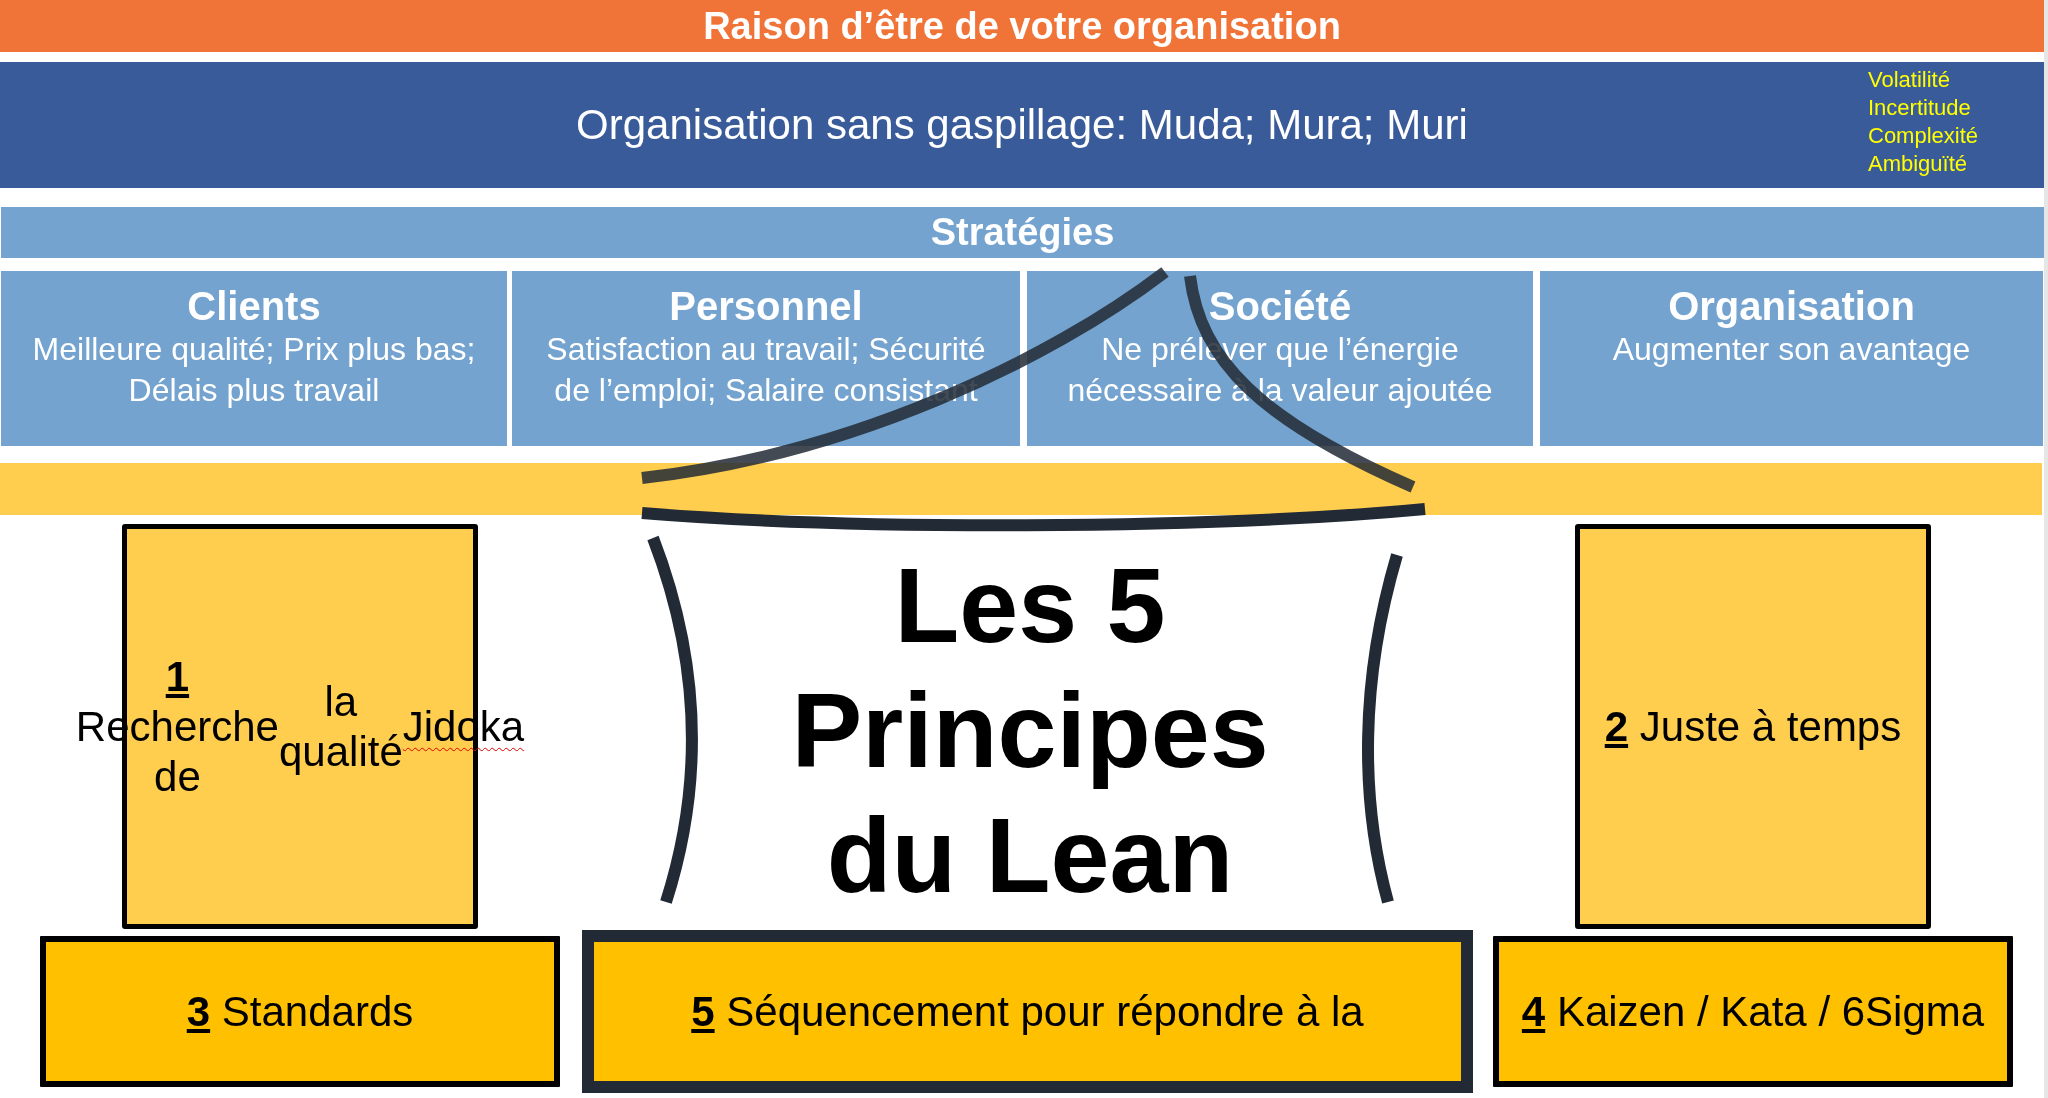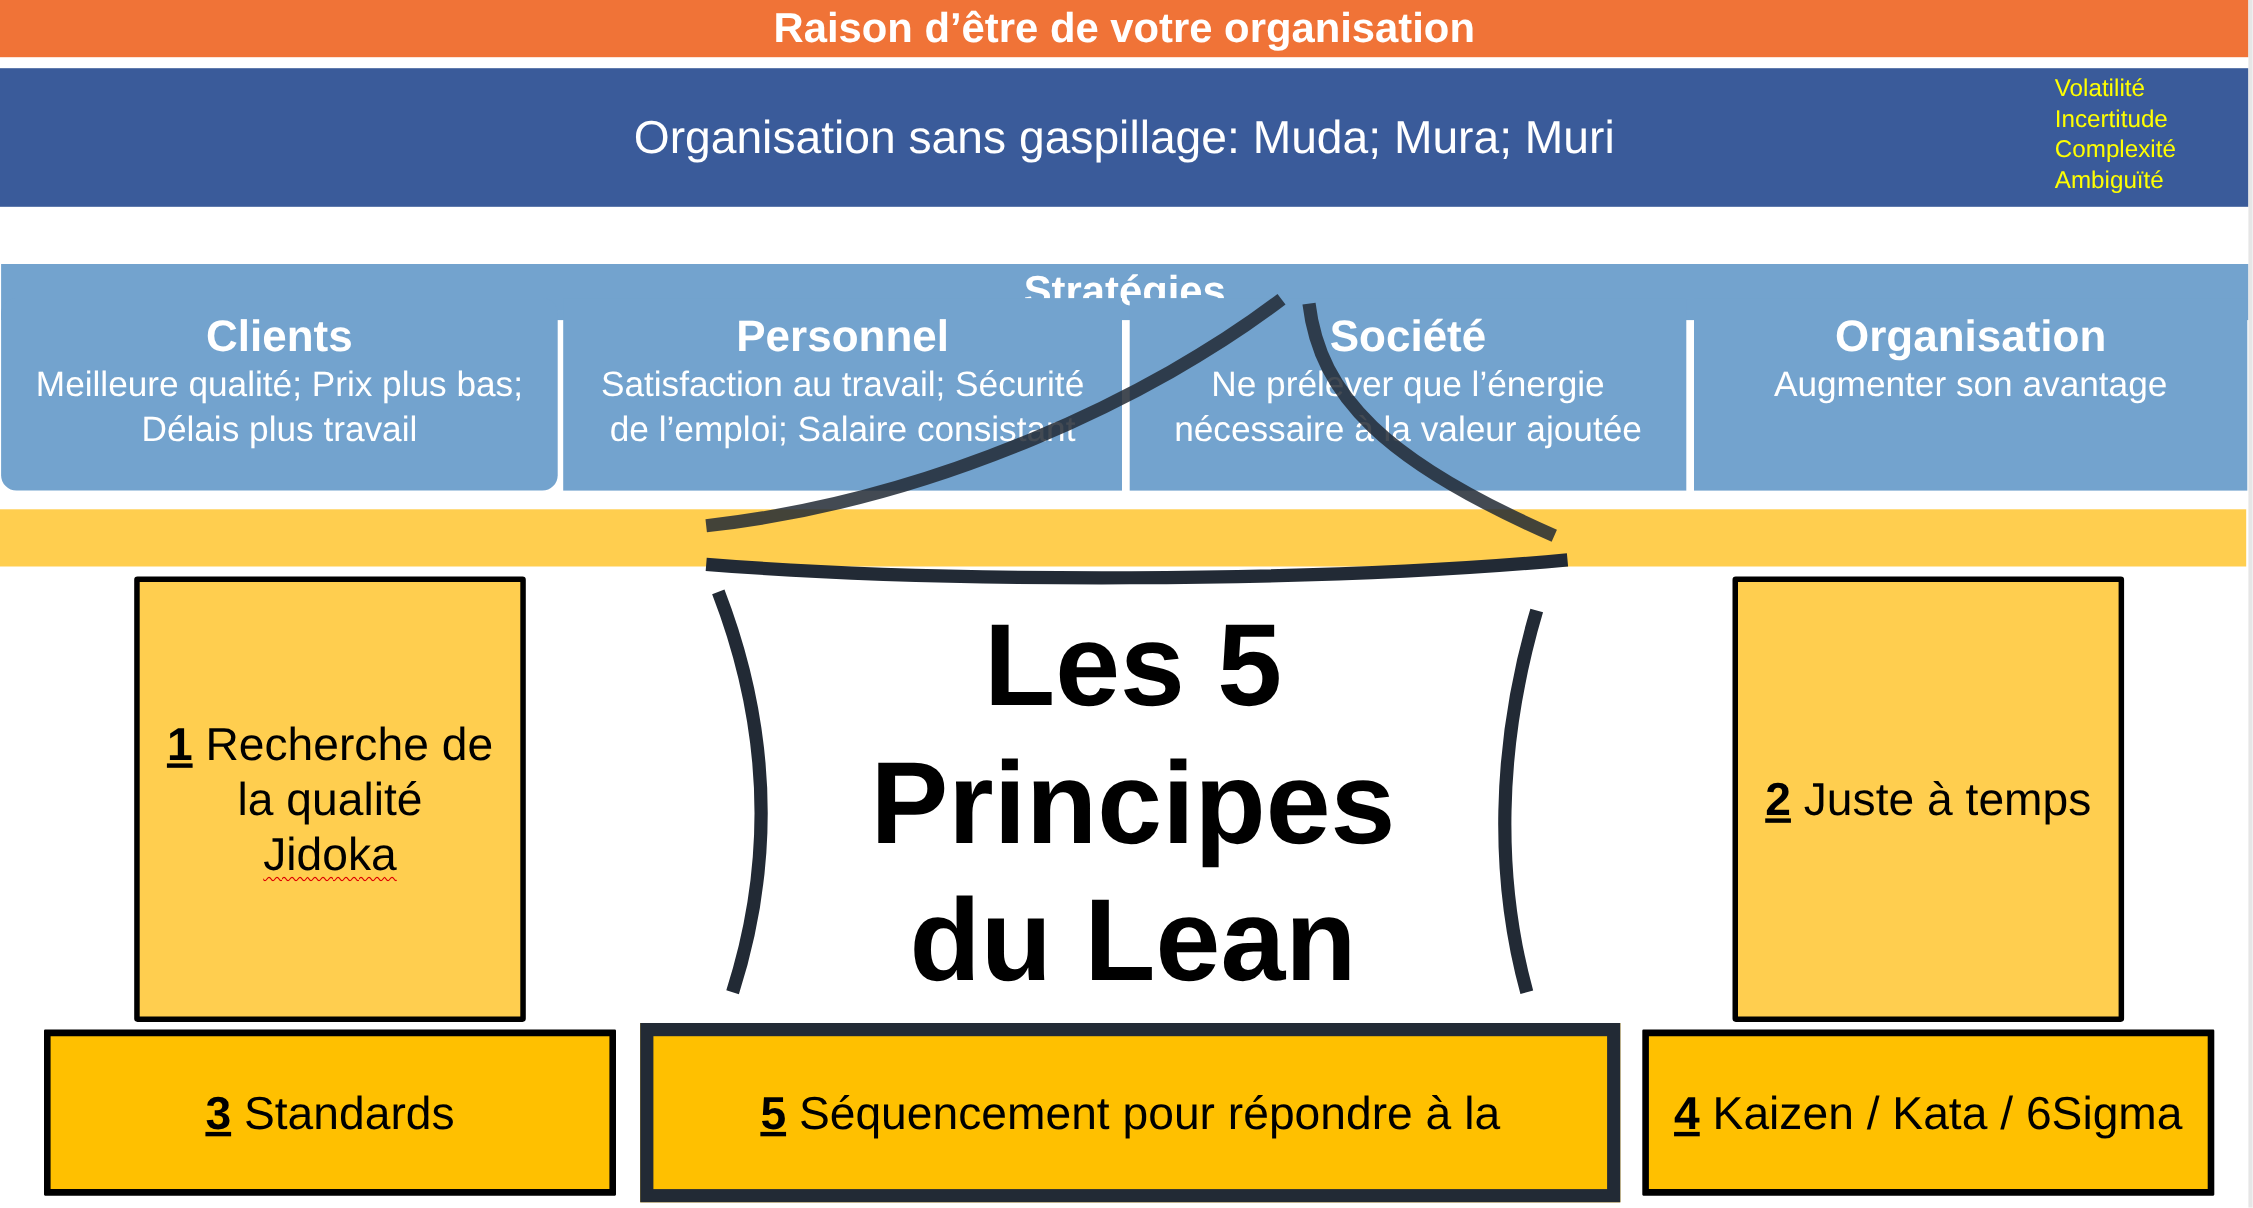--- a/index.html
+++ b/index.html
@@ -7,21 +7,21 @@
     width: 2048px; height: 1098px; position: relative; overflow: hidden;
     background: #ffffff;
     font-family: "Liberation Sans", "DejaVu Sans", sans-serif;
   }
   .abs { position: absolute; box-sizing: border-box; }
   .center { display: flex; align-items: center; justify-content: center; text-align: center; }
 
   #top-bar { left: 0; top: 0; width: 2044px; height: 52px; background: #F07337; color: #fff; font-weight: bold; font-size: 38px; }
   #waste-band { left: 0; top: 62px; width: 2044px; height: 126px; background: #3A5B9A; color: #fff; font-size: 42px; }
   #vuca { left: 1868px; top: 66px; color: #FFFF00; font-size: 22px; line-height: 28px; font-weight: 500; }
-  #strat-bar { left: 1px; top: 207px; width: 2043px; height: 51px; background: #73A3CE; color: #fff; font-weight: bold; font-size: 38px; margin-top: 33px; }
+  #strat-bar { left: 1px; top: 207px; width: 2043px; height: 51px; background: #73A3CE; color: #fff; font-weight: bold; font-size: 38px; }
 
   .col { top: 271px; height: 175px; background: #73A3CE; color: #fff; flex-direction: column; justify-content: flex-start; padding-top: 12px; }
   .col .h { font-weight: bold; font-size: 40px; line-height: 46px; }
   .col .d { font-size: 32px; line-height: 41px; }
 
   #yellow-band { left: 0; top: 463px; width: 2042px; height: 52px; background: #FFCE4F; }
 
   .pillar { background: #FFCE4F; border: 5px solid #000; border-radius: 3px; color: #000; font-size: 42px; line-height: 50px; }
   .base { background: #FFC000; border: 6px solid #000; border-radius: 1px; color: #000; font-size: 42px; line-height: 58px; }
   #box5 { border: 12px solid #222A35; border-radius: 0; }
@@ -48,21 +48,21 @@
   <div>Volatilité</div>
   <div>Incertitude</div>
   <div>Complexité</div>
   <div>Ambiguïté</div>
 </div>
 
 <div id="strat-bar" class="abs center">
   <span>Stratégies</span>
 </div>
 
-<div class="abs col center" style="left:1px;width:506px;border-radius:14px;">
+<div class="abs col center" style="left:1px;width:506px;">
   <div class="h">Clients</div>
   <div class="d">Meilleure qualité; Prix plus bas;</div>
   <div class="d">Délais plus travail</div>
 </div>
 <div class="abs col center" style="left:512px;width:508px;">
   <div class="h">Personnel</div>
   <div class="d">Satisfaction au travail; Sécurité</div>
   <div class="d">de l’emploi; Salaire consistant</div>
 </div>
 <div class="abs col center" style="left:1027px;width:506px;">
@@ -70,21 +70,21 @@
   <div class="d">Ne prélever que l’énergie</div>
   <div class="d">nécessaire à la valeur ajoutée</div>
 </div>
 <div class="abs col center" style="left:1540px;width:503px;">
   <div class="h">Organisation</div>
   <div class="d">Augmenter son avantage</div>
 </div>
 
 <div id="yellow-band" class="abs"></div>
 
-<div class="abs pillar center" style="left:122px;top:524px;width:356px;height:405px;flex-direction:column;">
+<div class="abs pillar center" style="left:122px;top:524px;width:356px;height:405px;flex-direction:row;">
   <div><span class="num">1</span><span> Recherche de</span></div>
   <div>la qualité</div>
   <div><span class="squiggle">Jidoka</span></div>
 </div>
 
 <div class="abs pillar center" style="left:1575px;top:524px;width:356px;height:405px;">
   <div><span class="num">2</span><span> Juste à temps</span></div>
 </div>
 
 <div class="abs base center" style="left:40px;top:936px;width:520px;height:151px;">

